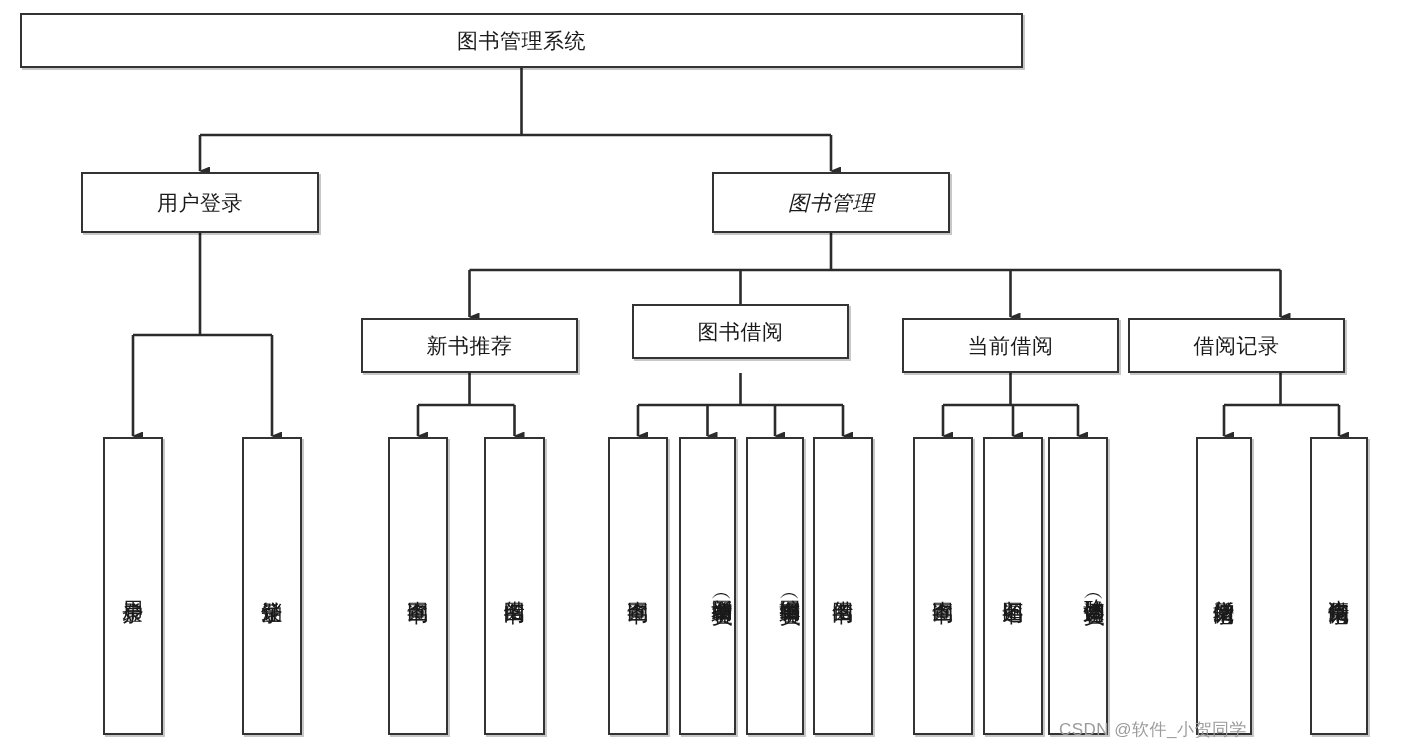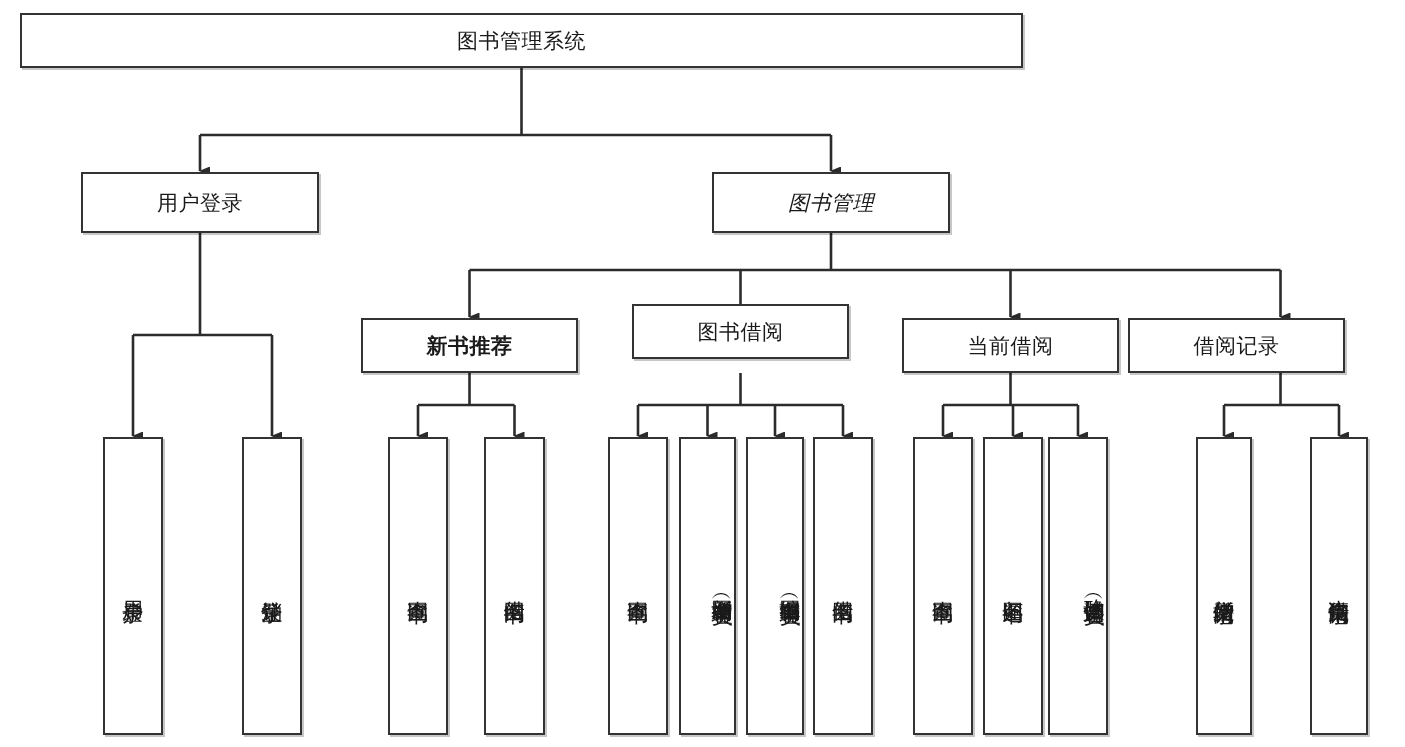--- a/index.html
+++ b/index.html
@@ -128,21 +128,21 @@
   <div id="nodes-layer">
       <div class="node-box" style="left: 20px; top: 13px; width: 1003px; height: 55px;">
         <div class="node-label-h">图书管理系统</div>
       </div>
       <div class="node-box" style="left: 81px; top: 172px; width: 238px; height: 61px;">
         <div class="node-label-h">用户登录</div>
       </div>
       <div class="node-box" style="left: 712px; top: 172px; width: 238px; height: 61px; font-style: italic;">
         <div class="node-label-h">图书管理</div>
       </div>
-      <div class="node-box" style="left: 361px; top: 318px; width: 217px; height: 55px; font-weight: bold;">
+      <div class="node-box" style="left: 361px; top: 318px; width: 217px; height: 55px;">
         <div class="node-label-h">新书推荐</div>
       </div>
       <div class="node-box" style="left: 632px; top: 304px; width: 217px; height: 55px;">
         <div class="node-label-h">图书借阅</div>
       </div>
       <div class="node-box" style="left: 902px; top: 318px; width: 217px; height: 55px;">
         <div class="node-label-h">当前借阅</div>
       </div>
       <div class="node-box" style="left: 1128px; top: 318px; width: 217px; height: 55px;">
         <div class="node-label-h">借阅记录</div>
@@ -181,13 +181,14 @@
         <div class="node-label-v align-top">确认归还（管理员）</div>
       </div>
       <div class="node-box" style="left: 1196px; top: 437px; width: 56px; height: 298px;">
         <div class="node-label-v">新增借阅记录</div>
       </div>
       <div class="node-box" style="left: 1310px; top: 437px; width: 58px; height: 298px;">
         <div class="node-label-v">查询借阅记录</div>
       </div>
     </div>
 
+  <div id="watermark">CSDN @软件_小贺同学</div>
 </div>
 
 </body></html>

